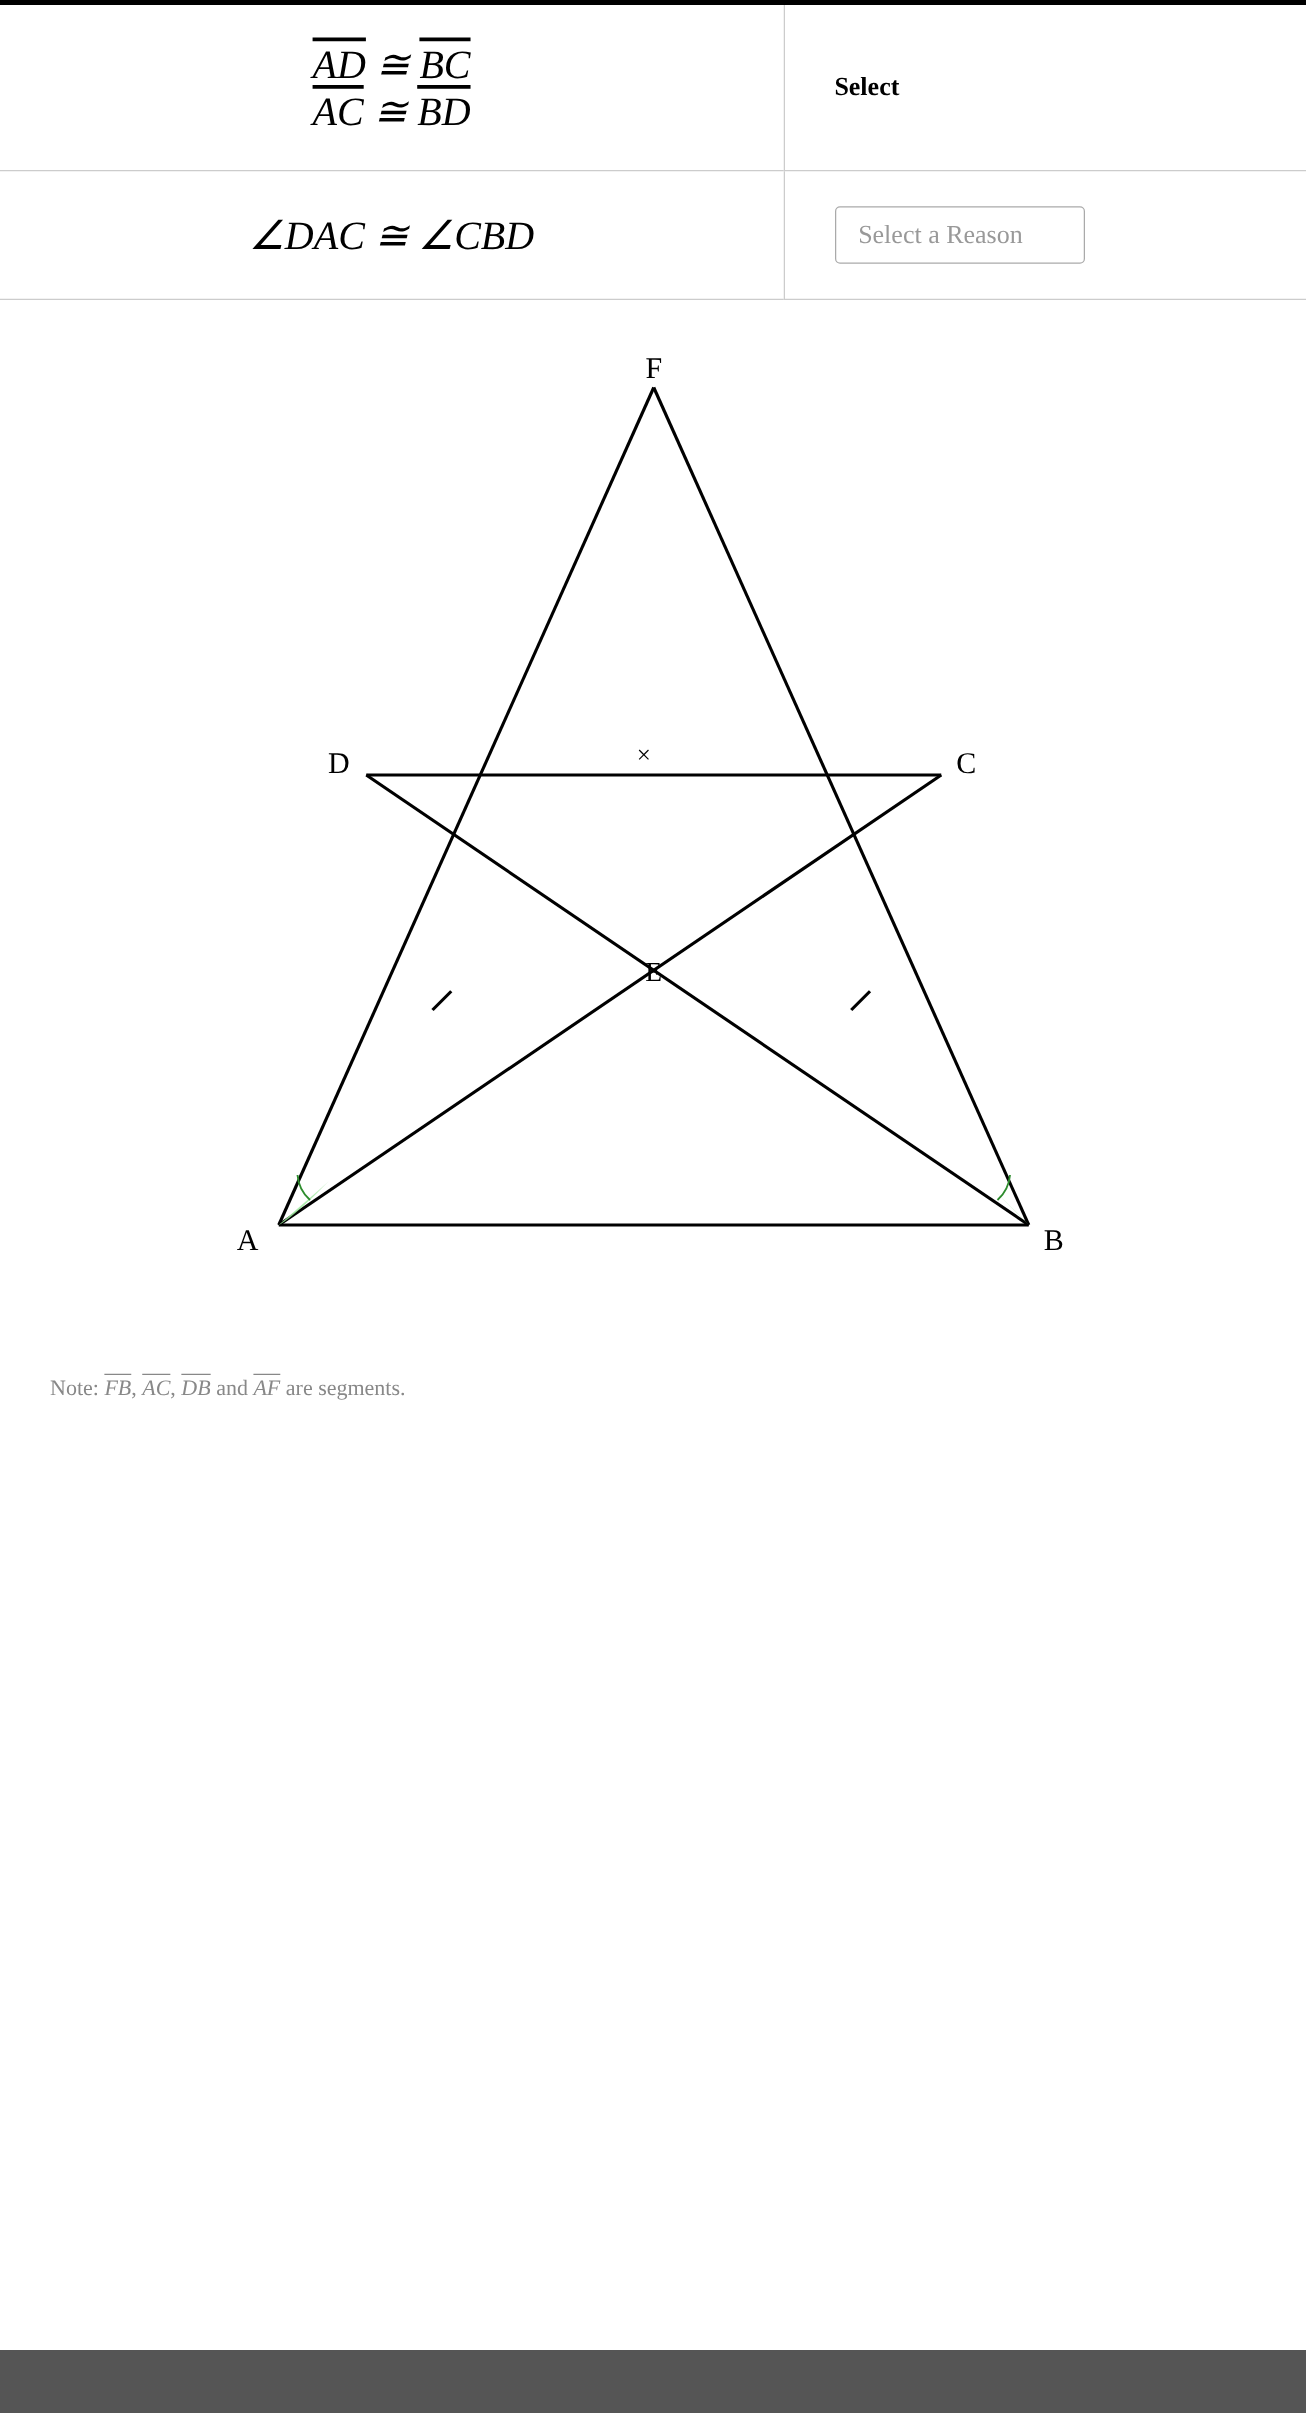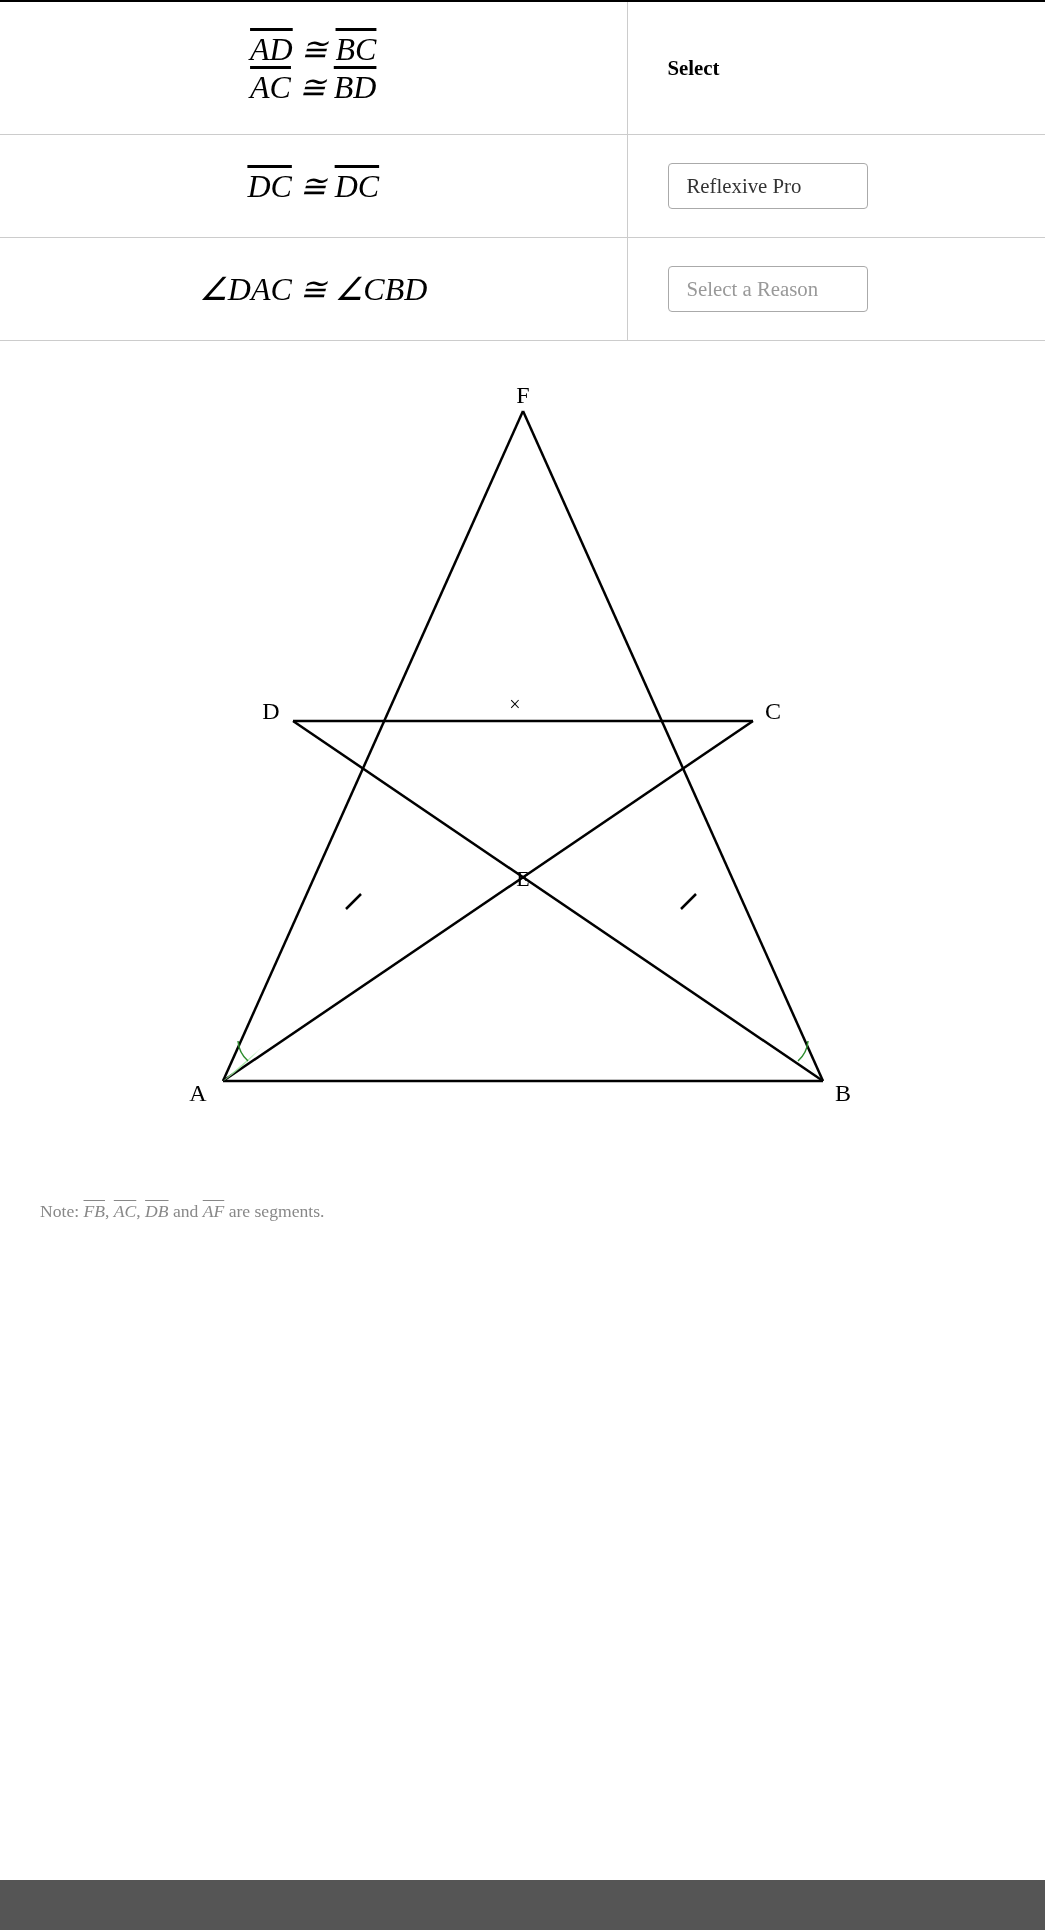--- a/index.html
+++ b/index.html
@@ -7,21 +7,21 @@
       font-family: Georgia, 'Times New Roman', serif;
       background: #ffffff;
       width: 1045px;
       min-height: 1930px;
       overflow-x: hidden;
     }
 
     .proof-table {
       width: 100%;
       border-collapse: collapse;
-      border-top: 2px solid #000000;
+      border-top: 4px solid #000000;
     }
 
     .proof-table tr {
       border-bottom: 1px solid #ccc;
     }
 
     .proof-table td {
       padding: 28px 40px;
       vertical-align: middle;
     }
@@ -111,30 +111,20 @@
         <br>
         <span>
           <span class="overline">AC</span> ≅ <span class="overline">BD</span>
         </span>
       </td>
       <td>
         <span>Select</span>
       </td>
     </tr>
 
-    <tr>
-      <td>
-        <span class="overline">DC</span> ≅ <span class="overline">DC</span>
-      </td>
-      <td>
-        <span class="reason-box">
-          <span>Reflexive Pro</span>
-        </span>
-      </td>
-    </tr>
 
 
     <tr>
       <td>
         ∠DAC ≅ ∠CBD
       </td>
       <td>
         <span class="reason-box">
           <span class="reason-placeholder">Select a Reason</span>
         </span>

